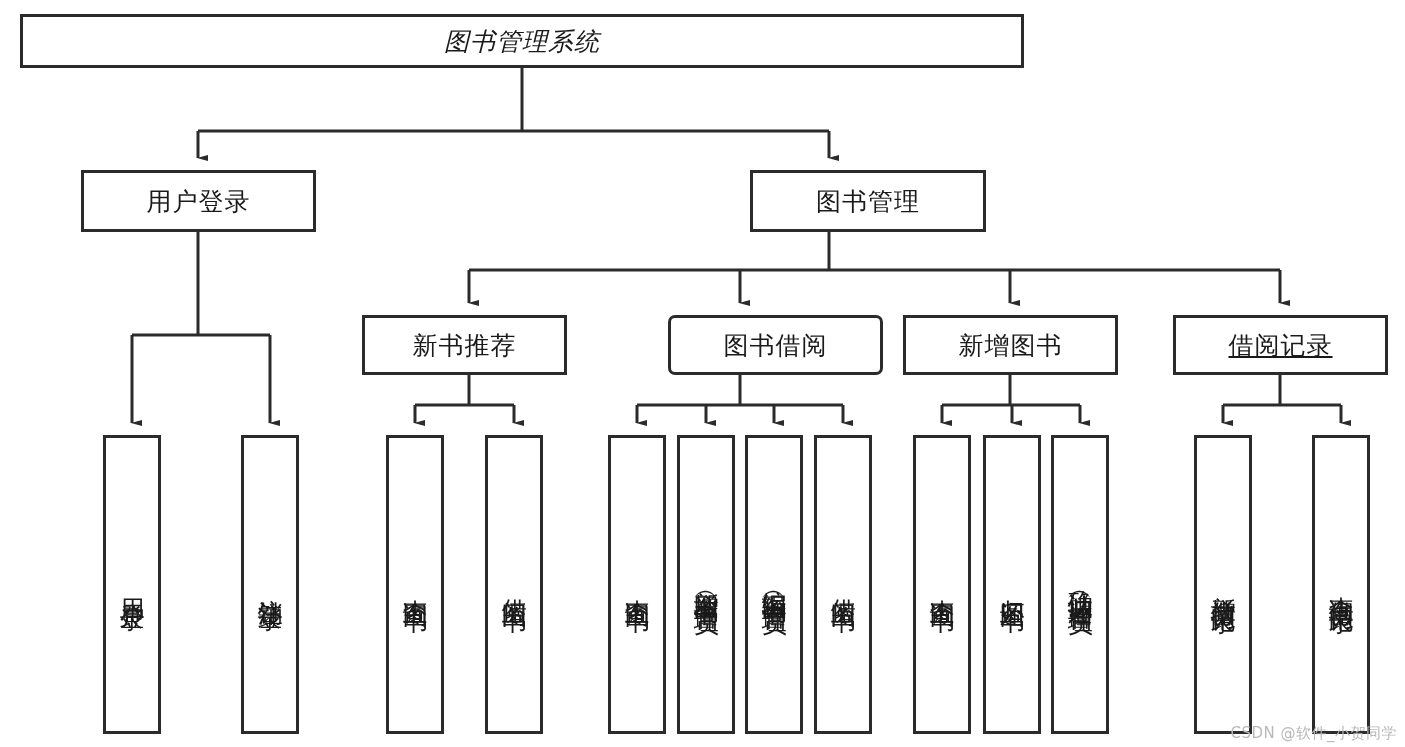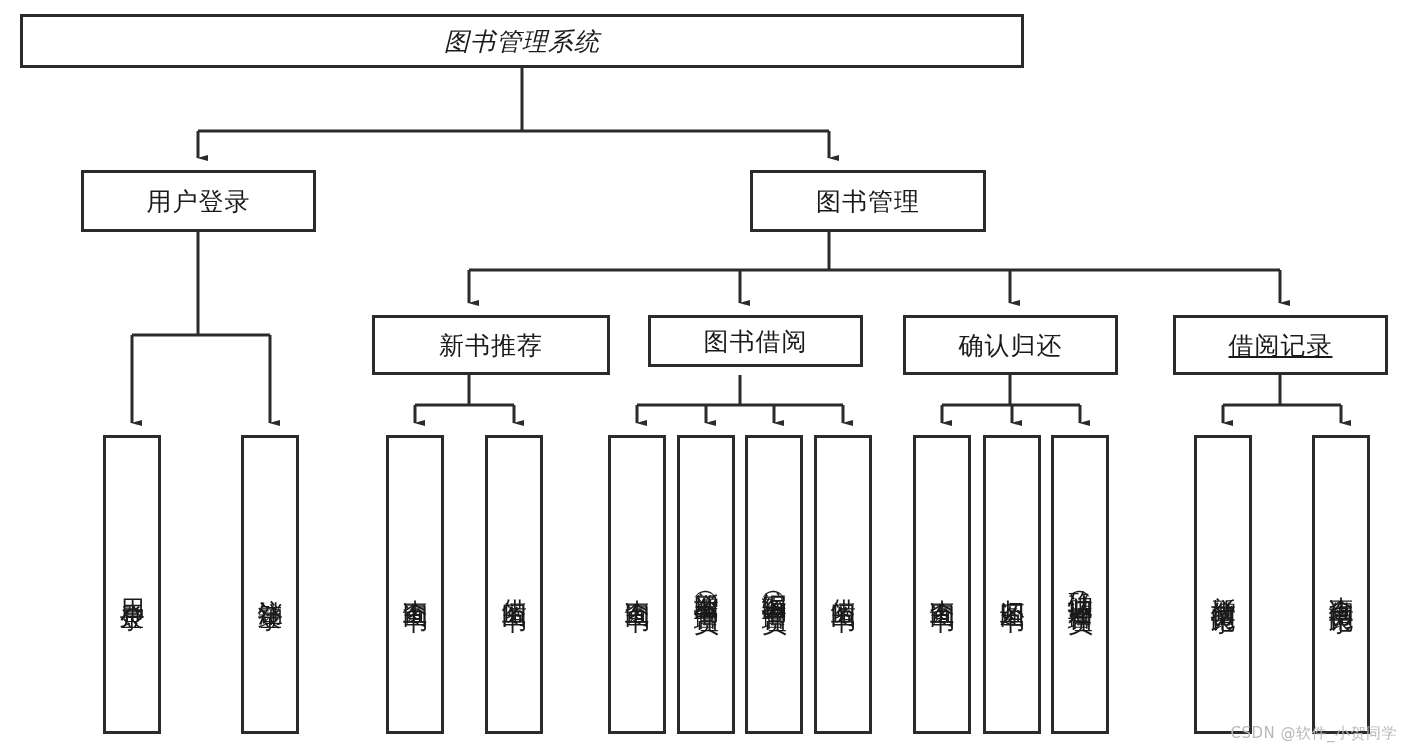--- a/index.html
+++ b/index.html
@@ -123,28 +123,28 @@
     <span class="label">图书管理系统</span>
   </div>
 
   <div class="node horiz" style="left:81px;top:170px;width:235px;height:62px;">
     <span class="label">用户登录</span>
   </div>
   <div class="node horiz" style="left:711px;top:170px;width:236px;height:62px;margin-left:39px;">
     <span class="label">图书管理</span>
   </div>
 
-  <div class="node horiz" style="left:372px;top:315px;width:238px;height:60px;">
+  <div class="node horiz" style="left:362px;top:315px;width:205px;height:60px;">
     <span class="label">新书推荐</span>
   </div>
-  <div class="node horiz" style="left:648px;top:315px;width:215px;height:52px;">
+  <div class="node horiz" style="left:668px;top:315px;width:215px;height:60px;border-radius:7px;">
     <span class="label">图书借阅</span>
   </div>
   <div class="node horiz" style="left:903px;top:315px;width:215px;height:60px;">
-    <span class="label">确认归还</span>
+    <span class="label">新增图书</span>
   </div>
   <div class="node horiz" style="left:1173px;top:315px;width:215px;height:60px;text-decoration:underline;">
     <span class="label">借阅记录</span>
   </div>
 
   <div class="node vert" style="left:103px;top:435px;width:58px;height:299px;">
     <span class="vtext">用户登录</span>
   </div>
   <div class="node vert" style="left:241px;top:435px;width:58px;height:299px;">
     <span class="vtext">注销登录</span>

